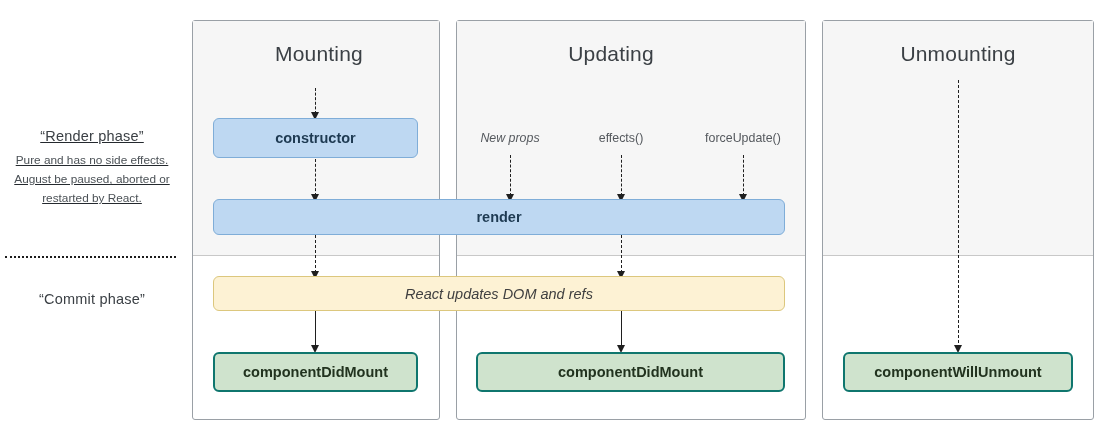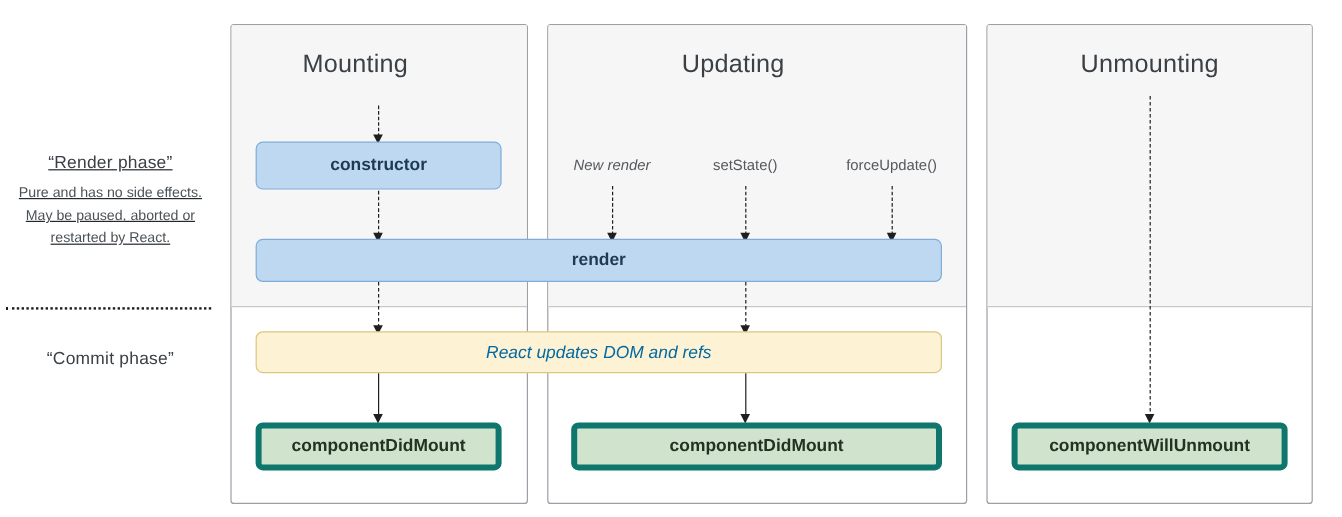--- a/index.html
+++ b/index.html
@@ -76,23 +76,23 @@
     box-sizing: border-box;
     border-radius: 6px;
     display: flex;
     align-items: center;
     justify-content: center;
     font-size: 14.5px;
     font-weight: bold;
     z-index: 4;
   }
   .lcbox.blue  { background:#bed8f2; border:1px solid #7fadd8; color:#1e3a52; }
-  .lcbox.green { background:#cfe3cd; border:5px solid #0f766e; color:#22331f; }
+  .lcbox.green { background:#cfe3cd; border:2px solid #0f766e; color:#22331f; }
   .lcbox.yellow{
-    background:#fdf2d4; border:1px solid #dcc77d; color:#0369a1;
+    background:#fdf2d4; border:1px solid #dcc77d; color:#404040;
     font-weight: normal; font-style: italic; font-size: 14.5px;
   }
 
   
   .trigger-label {
     position: absolute;
     text-align: center;
     font-size: 12.4px;
     color: #55595e;
     z-index: 3;
@@ -117,43 +117,43 @@
     z-index: 2;
   }
 </style>
 </head>
 <body>
 
 <div id="canvas">
 
   <div class="phase-legend" style="top:128px;text-decoration:underline;">
     <div class="phase-title">“Render phase”</div>
-    <div class="phase-desc">Pure and has no side effects. May be paused, aborted or restarted by React.</div>
+    <div class="phase-desc">Pure and has no side effects. August be paused, aborted or restarted by React.</div>
   </div>
 
   <div class="phase-divider" style="top:256px;"></div>
 
   <div class="phase-legend" style="top:291px;">
     <div class="phase-title">“Commit phase”</div>
   </div>
 
   <div class="column" style="left:192px; top:20px; width:248px; height:400px;"></div>
   <div class="col-band" style="left:193px; top:21px; width:246px; height:235px;"></div>
-  <div class="col-title" style="left:192px; top:42px; width:208px;">Mounting</div>
+  <div class="col-title" style="left:192px; top:42px; width:208px;padding-left:23px;">Mounting</div>
 
   <div class="column" style="left:456px; top:20px; width:350px; height:400px;"></div>
   <div class="col-band" style="left:457px; top:21px; width:348px; height:235px;"></div>
   <div class="col-title" style="left:456px; top:42px; width:310px;">Updating</div>
 
   <div class="column" style="left:822px; top:20px; width:272px; height:400px;"></div>
   <div class="col-band" style="left:823px; top:21px; width:270px; height:235px;"></div>
   <div class="col-title" style="left:822px; top:42px; width:272px;">Unmounting</div>
 
-  <div class="trigger-label italic" style="left:450px; top:131px; width:120px;">New render</div>
-  <div class="trigger-label" style="left:561px; top:131px; width:120px;">setState()</div>
+  <div class="trigger-label italic" style="left:450px; top:131px; width:120px;">New props</div>
+  <div class="trigger-label" style="left:561px; top:131px; width:120px;">effects()</div>
   <div class="trigger-label" style="left:683px; top:131px; width:120px;">forceUpdate()</div>
 
   <div class="conn dashed" style="left:315px; top:88px; height:26px;"></div>
   <div class="arrowhead" style="left:311px; top:112px;"></div>
 
   <div class="conn dashed" style="left:315px; top:159px; height:37px;"></div>
   <div class="arrowhead" style="left:311px; top:194px;"></div>
 
   <div class="conn dashed" style="left:510px; top:155px; height:41px;"></div>
   <div class="arrowhead" style="left:506px; top:194px;"></div>

